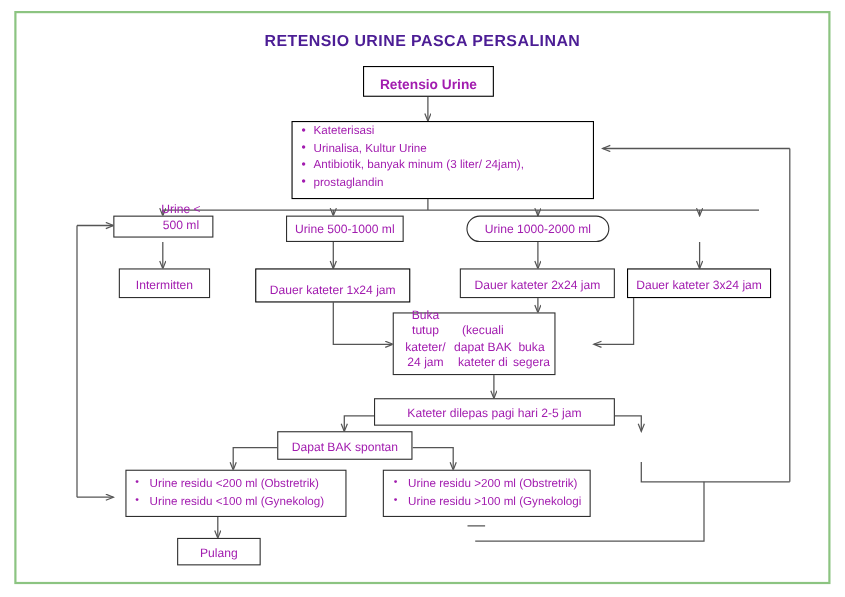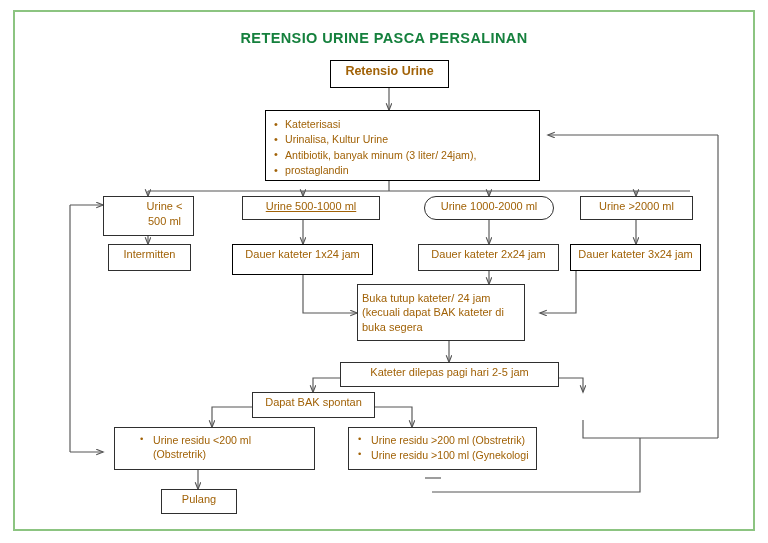--- a/index.html
+++ b/index.html
@@ -37,32 +37,32 @@
   }
   .title {
     position: absolute;
     left: 0;
     top: 30px;
     width: 768px;
     text-align: center;
     font-size: 14.5px;
     font-weight: bold;
     letter-spacing: 0.4px;
-    color: #15803d;
+    color: #4c1d95;
   }
   .node {
     position: absolute;
     box-sizing: border-box;
     border: 1.3px solid #2f2f2f;
     background: #ffffff;
-    color: #a16207;
+    color: #a21caf;
     font-size: 11px;
     line-height: 1.32;
     display: flex;
-    align-items: flex-start;
+    align-items: flex-end;
     justify-content: center;
     text-align: center;
     padding: 2px 4px;
   }
   .node.bold-label {
     font-weight: bold;
     font-size: 12.5px;
     border-width: 1.6px;
     border-color: #000000;
   }
@@ -181,70 +181,68 @@
     <ul class="blist">
       <li>Kateterisasi</li>
       <li>Urinalisa, Kultur Urine</li>
       <li>Antibiotik,  banyak  minum  (3 liter/ 24jam),</li>
       <li style="list-style:none; padding-left:11px;">
         <span style="display:block">prostaglandin</span>
       </li>
     </ul>
   </div>
 
-  <div class="node" style="left:103px; top:196px; width:91px; height:40px;padding-left:36px;">
+  <div class="node" style="left:103px; top:196px; width:91px; height:20px;padding-left:36px;">
     <span>Urine &lt; 500 ml</span>
   </div>
 
-  <div class="node" style="left:242px; top:196px; width:138px; height:24px;text-decoration:underline;">
+  <div class="node" style="left:260px; top:196px; width:107px; height:24px;">
     <span>Urine 500-1000 ml</span>
   </div>
 
   <div class="node" style="left:424px; top:196px; width:130px; height:24px;border-radius:12px;">
     <span>Urine 1000-2000 ml</span>
   </div>
 
-  <div class="node" style="left:580px; top:196px; width:113px; height:24px;">
-    <span>Urine &gt;2000 ml</span>
-  </div>
 
   <div class="node" style="left:108px; top:244px; width:83px; height:27px;">
     <span>Intermitten</span>
   </div>
 
   <div class="node heavy" style="left:232px; top:244px; width:141px; height:31px;">
     <span>Dauer kateter 1x24 jam</span>
   </div>
 
   <div class="node" style="left:418px; top:244px; width:141px; height:27px;">
     <span>Dauer kateter 2x24 jam</span>
   </div>
 
   <div class="node heavy" style="left:570px; top:244px; width:131px; height:27px;">
     <span>Dauer kateter 3x24 jam</span>
   </div>
 
-  <div class="node" style="left:357px; top:284px; width:168px; height:57px; flex-direction:column;">
+  <div class="node" style="left:357px; top:284px; width:148px; height:57px; flex-direction:row;">
     <span>Buka tutup kateter/ 24 jam</span>
     <span>(kecuali dapat BAK kateter di</span>
     <span>buka segera</span>
   </div>
 
   <div class="node" style="left:340px; top:362px; width:219px; height:25px;">
     <span>Kateter dilepas pagi hari 2-5 jam</span>
   </div>
 
   <div class="node" style="left:252px; top:392px; width:123px; height:26px;">
     <span>Dapat BAK spontan</span>
   </div>
 
 
-  <div class="node left-align" style="left:114px; top:427px; width:201px; height:43px; padding:5px 22px;">
+  <div class="node left-align" style="left:114px; top:427px; width:201px; height:43px; padding:5px 5px;">
     <ul class="blist dotlist">
       <li>Urine residu &lt;200 ml (Obstretrik)</li>
+      <li>Urine residu &lt;100 ml (Gynekolog)</li>
     </ul>
   </div>
 
   <div class="node left-align" style="left:348px; top:427px; width:189px; height:43px; padding:5px 6px;">
     <ul class="blist dotlist">
       <li>Urine residu &gt;200 ml (Obstretrik)</li>
       <li>Urine residu &gt;100 ml (Gynekologi</li>
     </ul>
   </div>
 

